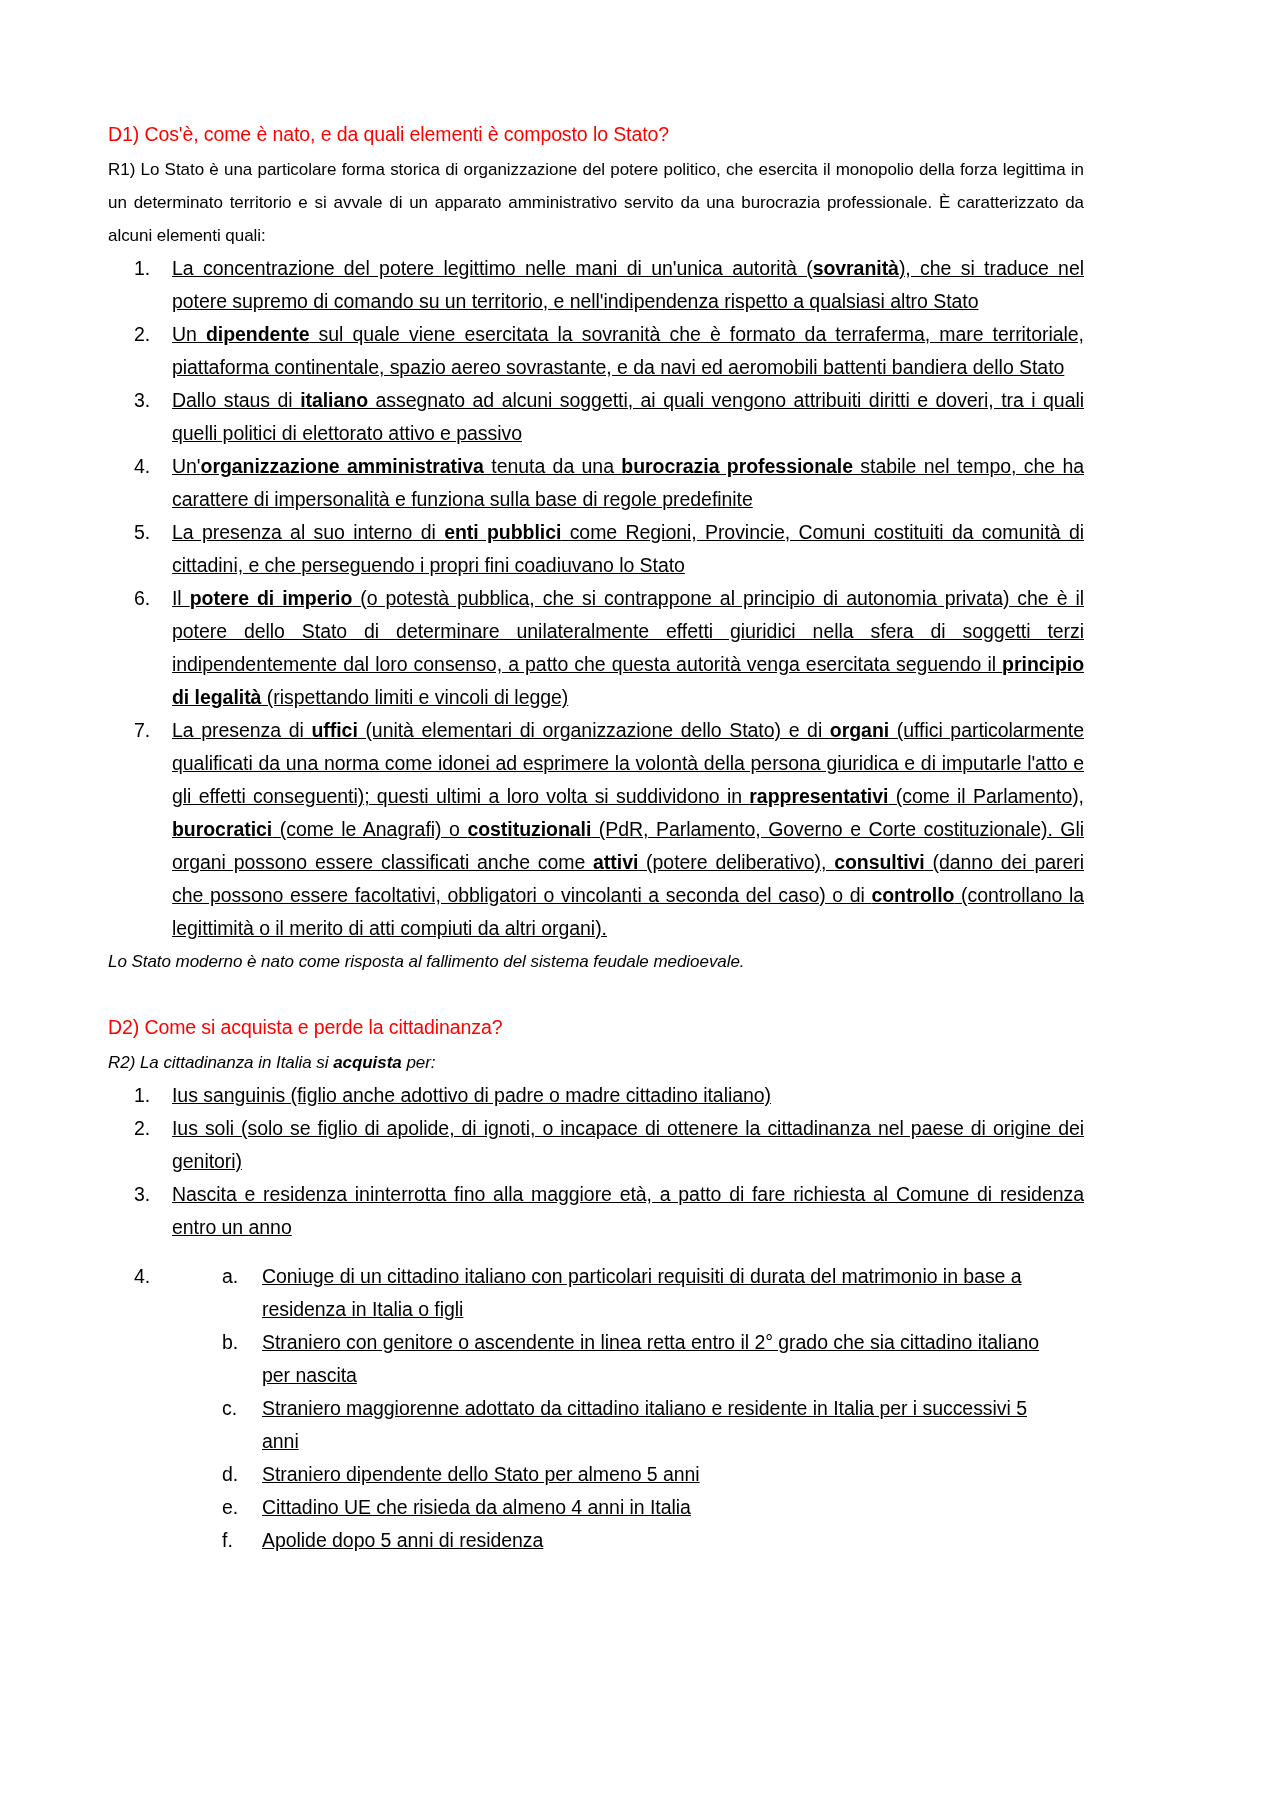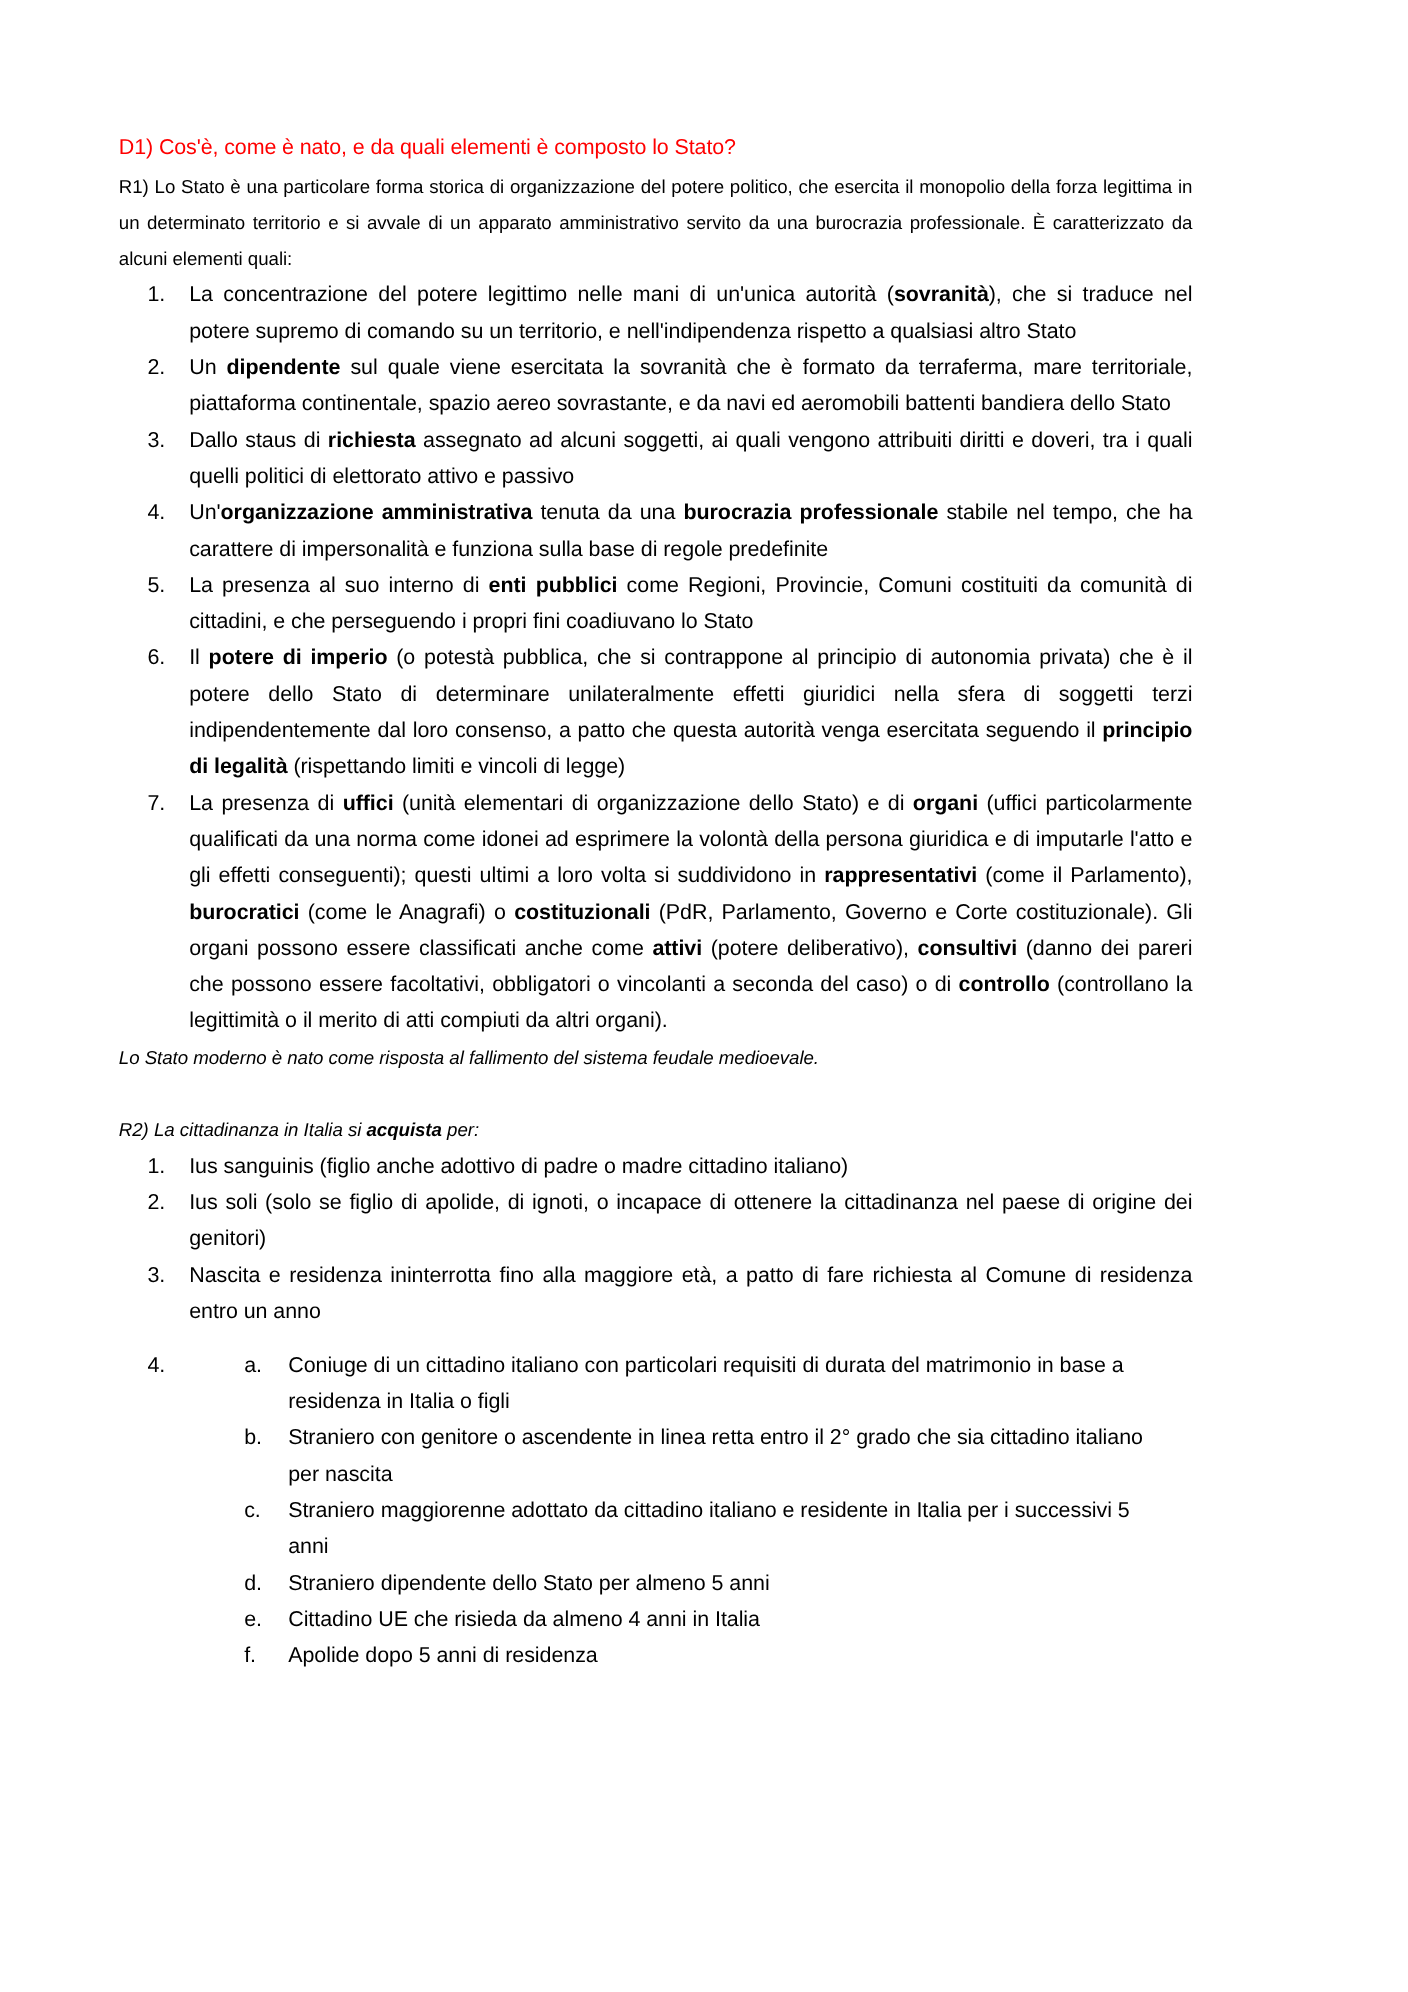--- a/index.html
+++ b/index.html
@@ -46,20 +46,21 @@
     counter-reset: numitem;
   }
   ol.num > li {
     counter-increment: numitem;
     position: relative;
     padding-left: 64px;
     font-size: 19.5px;
     line-height: 33px;
     text-align: justify;
     letter-spacing: -0.05px;
+    text-decoration: underline;
   }
   ol.num > li::before {
     content: counter(numitem) ".";
     position: absolute;
     left: 26px;
     width: 28px;
     text-align: left;
   }
   ol.alpha {
     margin: 16px;
@@ -94,33 +95,34 @@
 <div class="page">
 
   <div>
     <p class="q-heading">D1) Cos'è, come è nato, e da quali elementi è composto lo Stato?</p>
 
     <p class="body-line">R1) Lo Stato è una particolare forma storica di organizzazione del potere politico, che esercita il monopolio della forza legittima in un determinato territorio e si avvale di un apparato amministrativo servito da una burocrazia professionale. È caratterizzato da alcuni elementi quali:</p>
 
     <ol class="num">
         <li><span>La concentrazione del potere legittimo nelle mani di un'unica autorità (<b>sovranità</b>), che si traduce nel potere supremo di comando su un territorio, e nell'indipendenza rispetto a qualsiasi altro Stato</span></li>
         <li><span>Un <b>dipendente</b> sul quale viene esercitata la sovranità che è formato da terraferma, mare territoriale, piattaforma continentale, spazio aereo sovrastante, e da navi ed aeromobili battenti bandiera dello Stato</span></li>
-        <li><span>Dallo staus di <b>richiesta</b> assegnato ad alcuni soggetti, ai quali vengono attribuiti diritti e doveri, tra i quali quelli politici di elettorato attivo e passivo</span></li>
+        <li><span>Dallo staus di <b>italiano</b> assegnato ad alcuni soggetti, ai quali vengono attribuiti diritti e doveri, tra i quali quelli politici di elettorato attivo e passivo</span></li>
         <li><span>Un'<b>organizzazione amministrativa</b> tenuta da una <b>burocrazia professionale</b> stabile nel tempo, che ha carattere di impersonalità e funziona sulla base di regole predefinite</span></li>
         <li><span>La presenza al suo interno di <b>enti pubblici</b> come Regioni, Provincie, Comuni costituiti da comunità di cittadini, e che perseguendo i propri fini coadiuvano lo Stato</span></li>
         <li><span>Il <b>potere di imperio</b> (o potestà pubblica, che si contrappone al principio di autonomia privata) che è il potere dello Stato di determinare unilateralmente effetti giuridici nella sfera di soggetti terzi indipendentemente dal loro consenso, a patto che questa autorità venga esercitata seguendo il <b>principio di legalità</b> (rispettando limiti e vincoli di legge)</span></li>
         <li><span>La presenza di <b>uffici</b> (unità elementari di organizzazione dello Stato) e di <b>organi</b> (uffici particolarmente qualificati da una norma come idonei ad esprimere la volontà della persona giuridica e di imputarle l'atto e gli effetti conseguenti); questi ultimi a loro volta si suddividono in <b>rappresentativi</b> (come il Parlamento), <b>burocratici</b> (come le Anagrafi) o <b>costituzionali</b> (PdR, Parlamento, Governo e Corte costituzionale). Gli organi possono essere classificati anche come <b>attivi</b> (potere deliberativo), <b>consultivi</b> (danno dei pareri che possono essere facoltativi, obbligatori o vincolanti a seconda del caso) o di <b>controllo</b> (controllano la legittimità o il merito di atti compiuti da altri organi).</span></li>
       </ol>
 
     <p class="body-line noj">Lo Stato moderno è nato come risposta al fallimento del sistema feudale medioevale.</p>
   </div>
 
   <div class="gap"></div>
 
   <div>
+    <p class="q-heading">D2) Come si acquista e perde la cittadinanza?</p>
 
     <p class="body-line noj">R2) La cittadinanza in Italia si <b>acquista</b> per:</p>
 
     <ol class="num">
         <li><span>Ius sanguinis (figlio anche adottivo di padre o madre cittadino italiano)</span></li>
         <li><span>Ius soli (solo se figlio di apolide, di ignoti, o incapace di ottenere la cittadinanza nel paese di origine dei genitori)</span></li>
         <li><span>Nascita e residenza ininterrotta fino alla maggiore età, a patto di fare richiesta al Comune di residenza entro un anno</span></li>
         <li><ol class="alpha">
             <li>Coniuge di un cittadino italiano con particolari requisiti di durata del matrimonio in base a residenza in Italia o figli</li>
             <li>Straniero con genitore o ascendente in linea retta entro il 2° grado che sia cittadino italiano per nascita</li>

